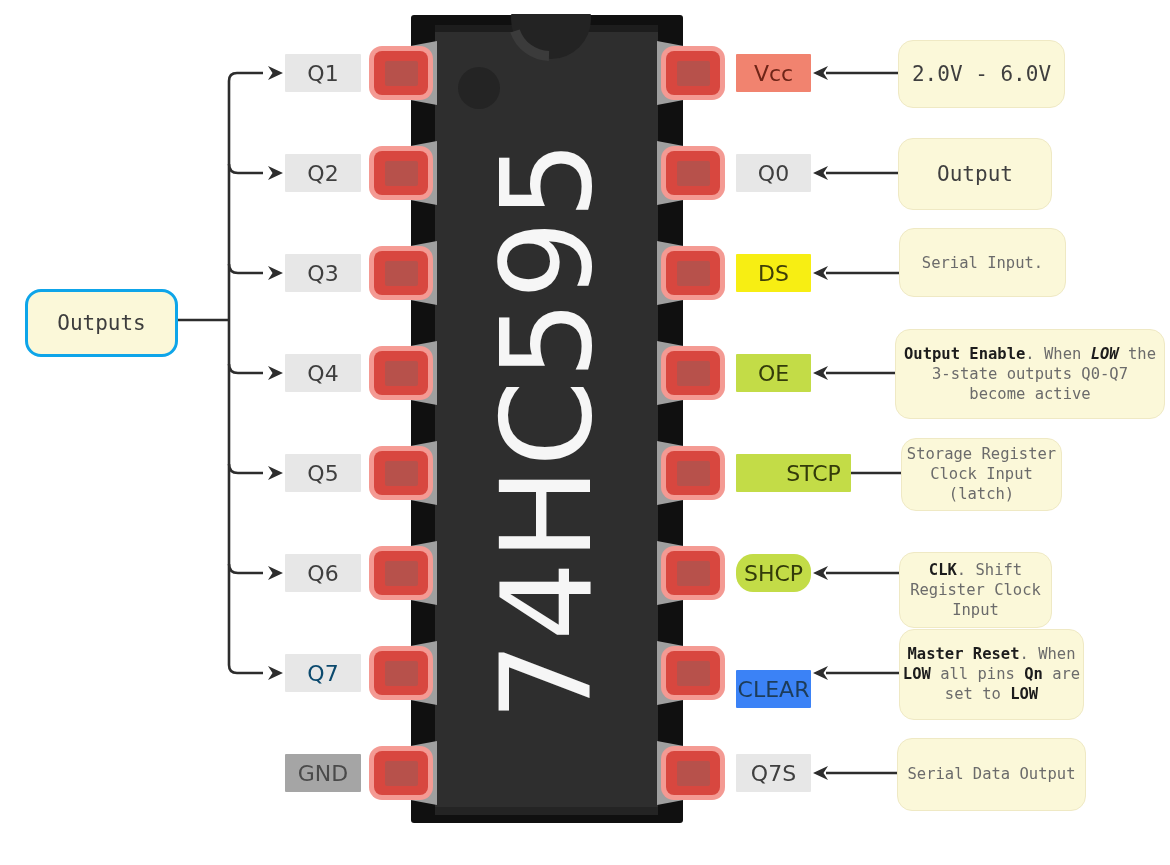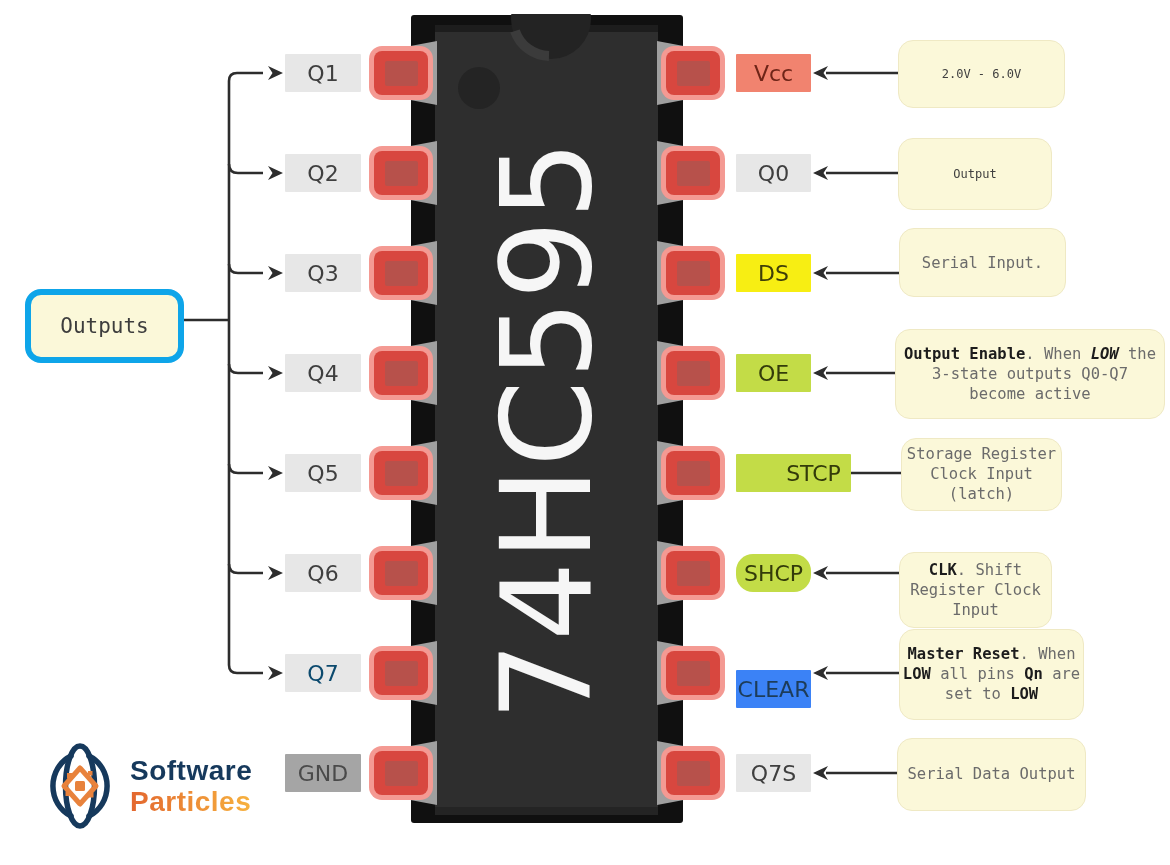--- a/index.html
+++ b/index.html
@@ -29,26 +29,26 @@
        display:flex;align-items:center;justify-content:center;}
   .pad-in{width:33px;height:25px;border-radius:2px;background:var(--pin-pad-inner,#b7514b);}
   
   .pinlabel{position:absolute;height:38px;display:flex;align-items:center;justify-content:center;
             font-size:22px;border-radius:1px;}
   
   .desc{position:absolute;background:var(--desc-bg,#fbf8d9);border:1px solid #efe9c4;
         border-radius:15px;display:flex;flex-direction:column;align-items:center;
         justify-content:center;font-family:"DejaVu Sans Mono",monospace;
         font-size:15.5px;line-height:20px;color:var(--desc-text,#6b6b6b);text-align:center;}
-  .desc.lg{font-size:12px;color:var(--desc-dark,#3f3f3f);}
+  .desc.lg{font-size:21px;color:var(--desc-dark,#3f3f3f);}
   .desc .b{font-weight:bold;color:var(--desc-bold,#1c1c1c);}
   .desc .i{font-style:italic;}
   
   .outputs-box{position:absolute;left:25px;top:289px;width:147px;height:62px;
-               background:var(--desc-bg,#fbf8d9);border:6px solid #0ea5e9;border-radius:16px;
+               background:var(--desc-bg,#fbf8d9);border:3px solid #0ea5e9;border-radius:16px;
                display:flex;align-items:center;justify-content:center;
                font-family:"DejaVu Sans Mono",monospace;font-size:21px;color:#3d3d3d;}
   
   .logo{position:absolute;left:38px;top:740px;display:flex;align-items:center;gap:8px;}
   .logo-text{display:flex;flex-direction:column;line-height:31px;
              font-family:"Liberation Sans",sans-serif;font-weight:bold;font-size:28px;}
   .logo-line1{color:var(--logo-navy,#16395c);letter-spacing:0.5px;}
   .logo-line2{background:linear-gradient(90deg,var(--logo-o1,#e3672f),var(--logo-o2,#f7b23e));
               -webkit-background-clip:text;background-clip:text;
               color:#ed7d33;-webkit-text-fill-color:transparent;letter-spacing:0.5px;}
@@ -212,31 +212,14 @@
       <div class="stub r" style="left: 657px; top: 741px;"></div>
       <div class="pad" style="left: 666px; top: 751px;">
         <div class="pad-in"></div>
       </div>
       <div class="pinlabel" style="left: 736px; top: 754px; width: 75px; background: rgb(231, 231, 231); color: rgb(63, 63, 63);">Q7S</div>
       <div class="desc" style="left: 897px; top: 737.5px; width: 187px; height: 71px;">
         <div><span>Serial Data Output</span></div>
       </div>
     </div>
 
-  <div class="logo">
-    <svg width="84" height="92" viewBox="0 0 84 92">
-      <ellipse cx="42" cy="46" rx="14.5" ry="40" fill="none" stroke="#16395c" stroke-width="5.5"></ellipse>
-      <path d="M 33 16 A 31 33 0 0 0 33 76" fill="none" stroke="#16395c" stroke-width="5.5" stroke-linecap="round"></path>
-      <path d="M 51 16 A 31 33 0 0 1 51 76" fill="none" stroke="#16395c" stroke-width="5.5" stroke-linecap="round"></path>
-      <path d="M 42 28 L 58 46 L 42 64 L 26 46 Z" fill="none" stroke="#e8823c" stroke-width="5" stroke-linejoin="round"></path>
-      <rect x="37" y="41" width="10" height="10" rx="1.5" fill="#e8823c"></rect>
-      <rect x="29" y="33" width="5.5" height="5.5" fill="#e8823c"></rect>
-      <rect x="50" y="31" width="4.5" height="4.5" fill="#e8823c"></rect>
-      <rect x="51" y="53" width="4.5" height="4.5" fill="#e8823c"></rect>
-      <rect x="27.5" y="52" width="4" height="4" fill="#e8823c"></rect>
-    </svg>
-    <div class="logo-text">
-      <span class="logo-line1">Software</span>
-      <span class="logo-line2">Particles</span>
-    </div>
-  </div>
 
 </div>
 
 </body></html>

